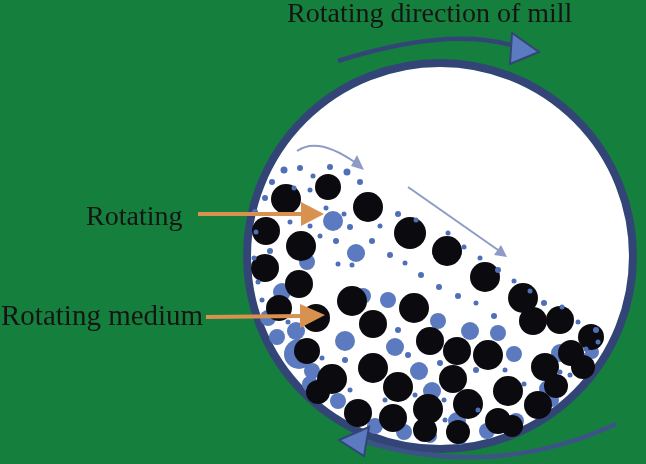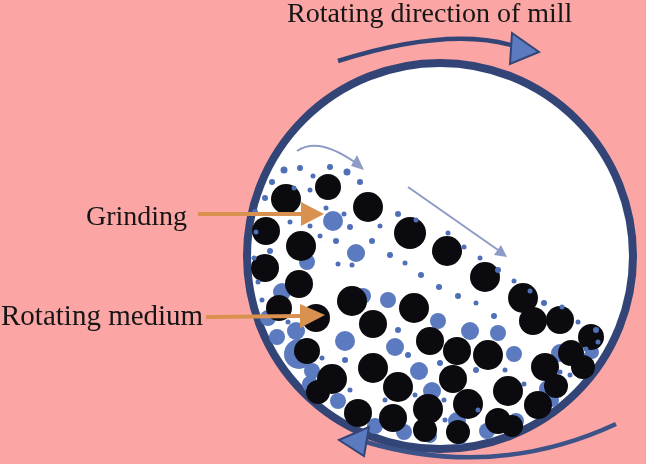--- a/index.html
+++ b/index.html
@@ -1,30 +1,30 @@
 <!DOCTYPE html>
 <html><head>
 <meta charset="utf-8">
 <style>
   html,body{margin:0;padding:0;background:#ffffff;}
-  .canvas{position:relative;width:646px;height:464px;background:#fca5a5;overflow:hidden;
+  .canvas{position:relative;width:646px;height:464px;background:#15803d;overflow:hidden;
           font-family:"Liberation Serif","DejaVu Serif",serif;}
   .fig-label{position:absolute;color:#151515;line-height:1.05;white-space:nowrap;}
   .title{left:287px;top:-2px;font-size:28px;}
   .materials{left:86px;top:201px;font-size:28px;}
   .grinding{left:1px;top:300px;font-size:29px;}
   svg{position:absolute;left:0;top:0;}
 </style>
 </head>
 <body>
 
 <div class="canvas">
 
   <div class="fig-label title">Rotating direction of mill</div>
-  <div class="fig-label materials">Grinding</div>
+  <div class="fig-label materials">Rotating</div>
   <div class="fig-label grinding">Rotating medium</div>
 
   <svg width="646" height="464" viewBox="0 0 646 464">
 
     <circle cx="440" cy="256" r="193" fill="#ffffff" stroke-width="8" stroke="#334577"></circle>
 
     <g id="blue-balls">
         <circle cx="299" cy="354" r="15" fill="#5b7abf"></circle>
         <circle cx="333" cy="221" r="10" fill="#5b7abf"></circle>
         <circle cx="356" cy="253" r="9" fill="#5b7abf"></circle>

